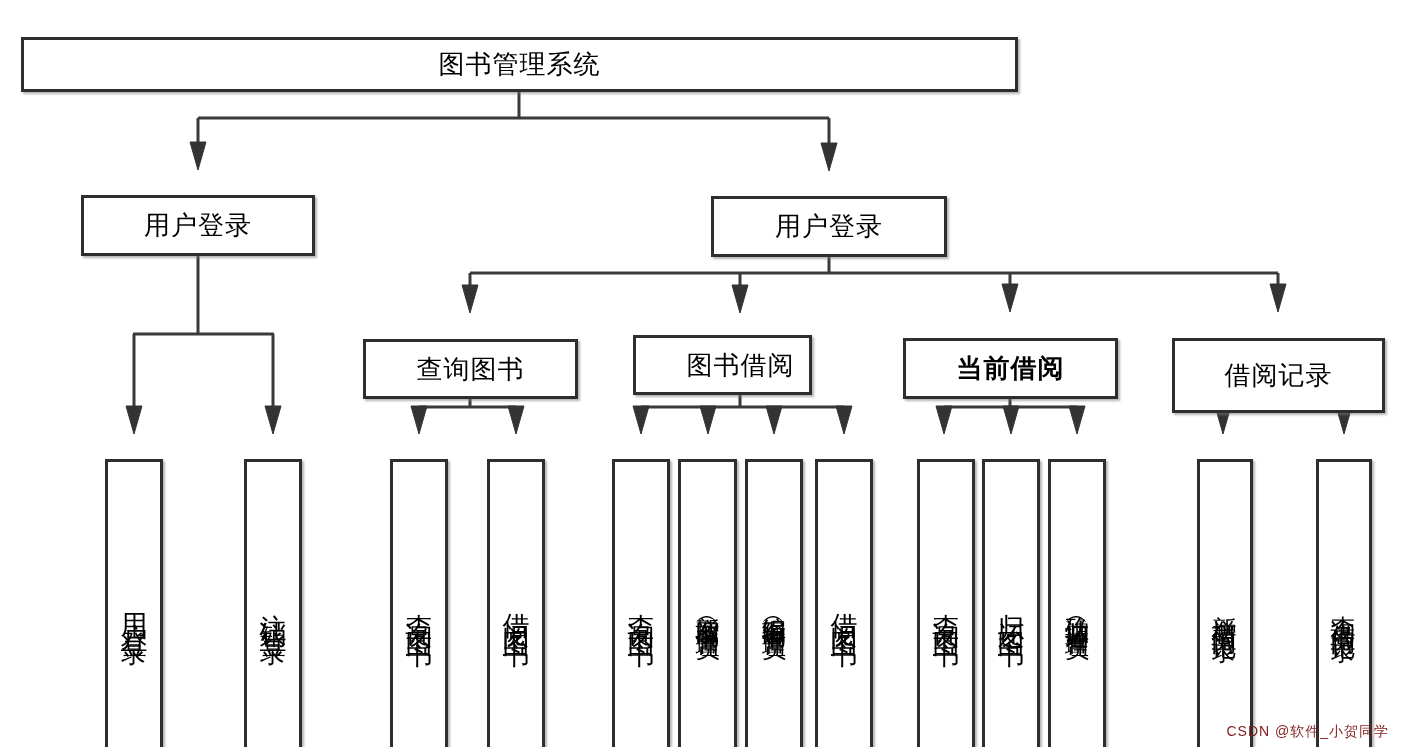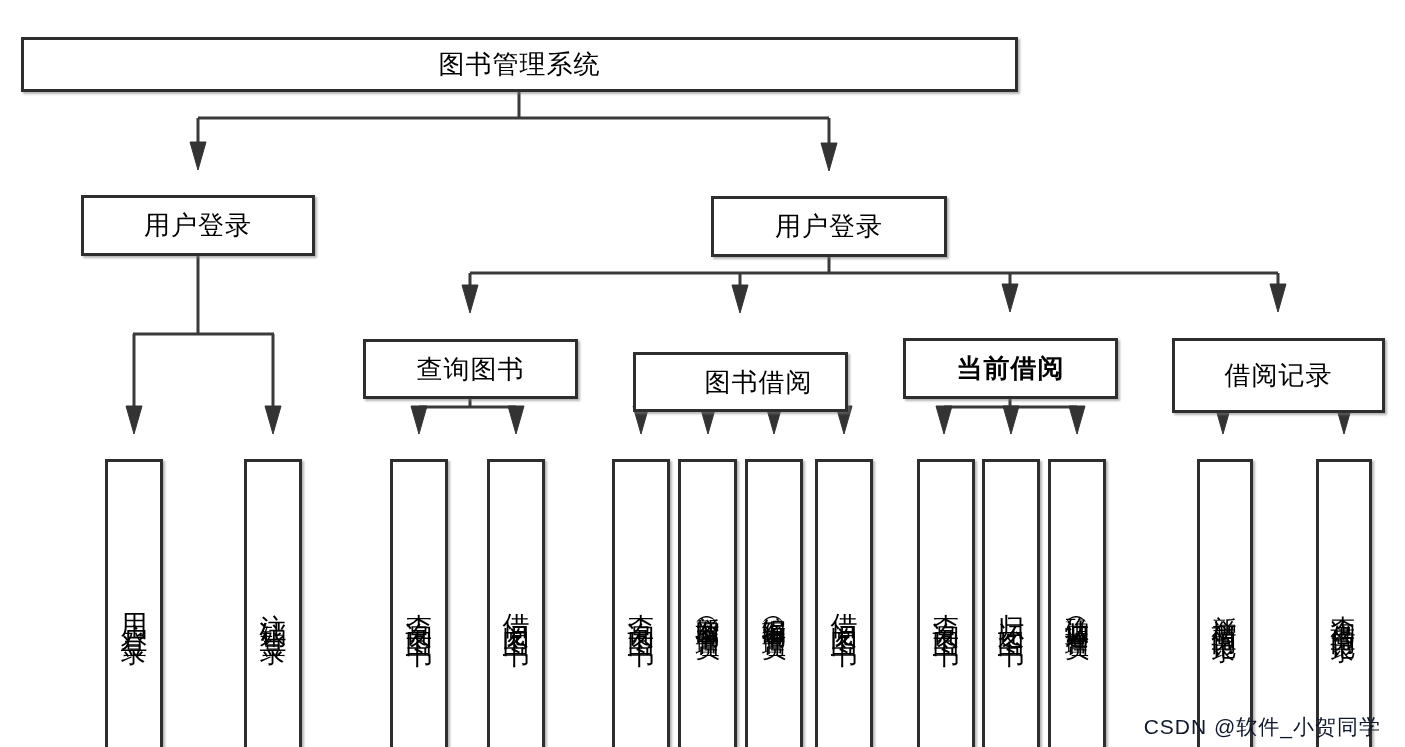--- a/index.html
+++ b/index.html
@@ -43,24 +43,24 @@
   .node.horiz { font-size: 26px; letter-spacing: 1px; }
   .node.vert {
     writing-mode: vertical-rl;
     text-orientation: mixed;
   }
   .node.v4 { font-size: 27px; letter-spacing: 9px; }
   .node.v6 { font-size: 25px; letter-spacing: 5px; }
   .node.v9 { font-size: 24px; letter-spacing: 3px; }
   .watermark {
     position: absolute;
-    right: 24px;
+    right: 16px;
     bottom: 6px;
-    font-size: 21px;
-    color: #0f172a;
+    font-size: 14px;
+    color: #7f1d1d;
     z-index: 20;
     letter-spacing: 1px;
   }
 </style>
 </head>
 <body>
 
 <div class="stage">
 
   <svg class="connectors" viewBox="0 0 1405 747" aria-hidden="true">
@@ -112,21 +112,21 @@
       <polygon points="1344,434 1336,406 1352,406"></polygon>
     </g>
   </svg>
 
   <div class="node horiz" style="left:21px; top:13px; width:997px; height:55px;">图书管理系统</div>
 
   <div class="node horiz" style="left:81px; top:171px; width:234px; height:61px;">用户登录</div>
   <div class="node horiz" style="left:711px; top:172px; width:236px; height:61px;">用户登录</div>
 
   <div class="node horiz" style="left:363px; top:315px; width:215px; height:60px;">查询图书</div>
-  <div class="node horiz" style="left:633px; top:328px; width:215px; height:60px;padding-left:36px;">图书借阅</div>
+  <div class="node horiz" style="left:633px; top:311px; width:179px; height:60px;padding-left:36px;">图书借阅</div>
   <div class="node horiz" style="left:903px; top:314px; width:215px; height:61px;font-weight:bold;">当前借阅</div>
   <div class="node horiz" style="left:1172px; top:314px; width:213px; height:75px;">借阅记录</div>
 
   <div class="node vert v4" style="left:105px; top:435px; width:58px; height:302px;">用户登录</div>
   <div class="node vert v4" style="left:244px; top:435px; width:58px; height:302px;">注销登录</div>
 
   <div class="node vert v4" style="left:390px; top:435px; width:58px; height:302px;">查询图书</div>
   <div class="node vert v4" style="left:487px; top:435px; width:58px; height:302px;">借阅图书</div>
 
   <div class="node vert v4" style="left:612px; top:435px; width:58px; height:302px;">查询图书</div>

